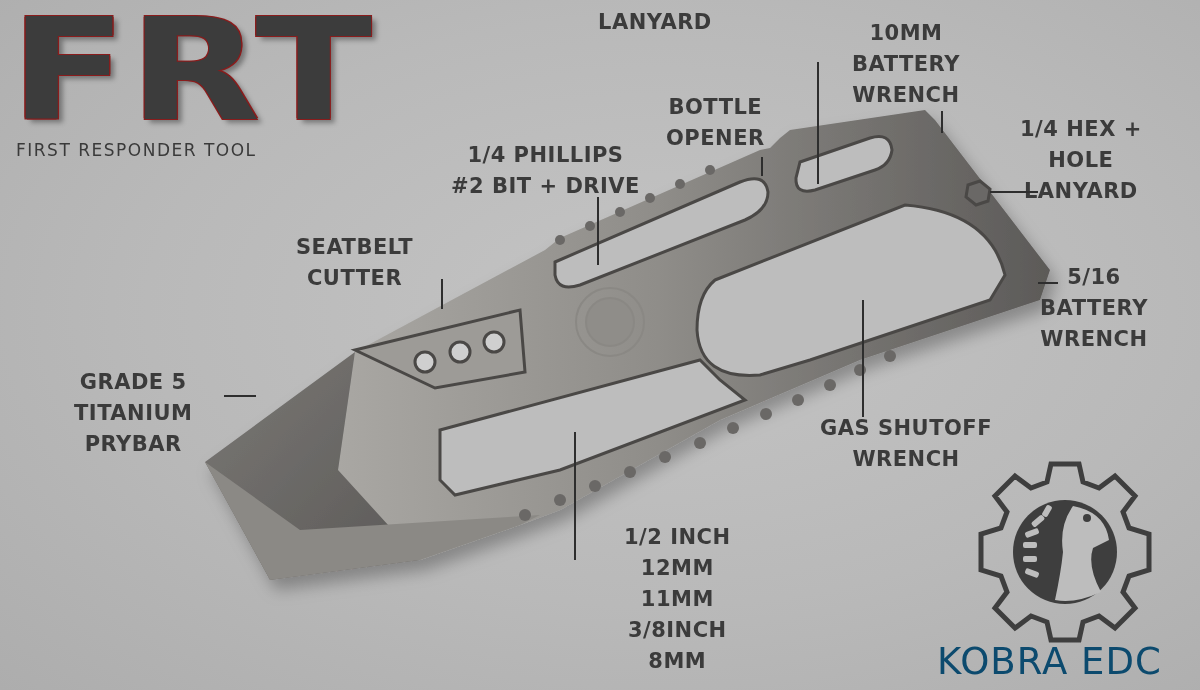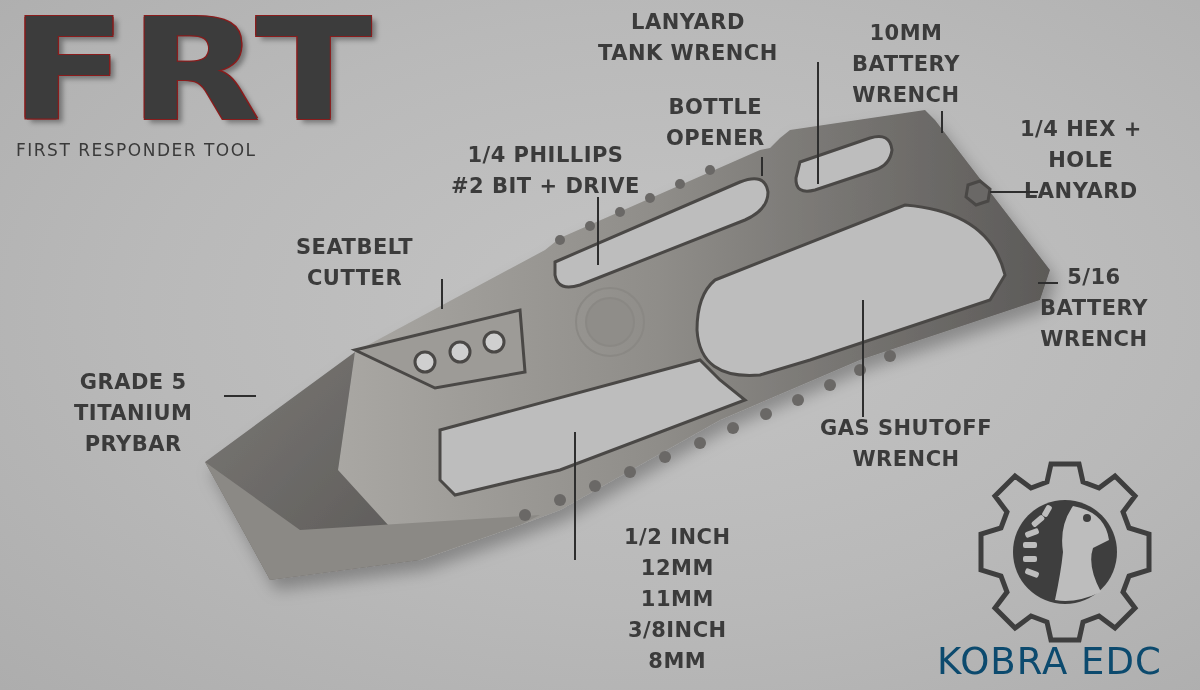--- a/index.html
+++ b/index.html
@@ -79,21 +79,20 @@
   </g>
 
   <g stroke="#8a8884" stroke-width="2" fill="none">
     <circle cx="610" cy="322" r="34"></circle>
     <circle cx="610" cy="322" r="24" fill="#8f8d89"></circle>
   </g>
 </svg>
 
 <div class="lbl" style="left:598px;top:7px;">
   <div>LANYARD</div>
-  <div>TANK WRENCH</div>
 </div>
 <div class="line" style="left:817px;top:62px;width:2px;height:122px;"></div>
 
 <div class="lbl" style="left:852px;top:18px;">
   <div>10MM</div>
   <div>BATTERY</div>
   <div>WRENCH</div>
 </div>
 <div class="line" style="left:941px;top:111px;width:2px;height:22px;"></div>
 

